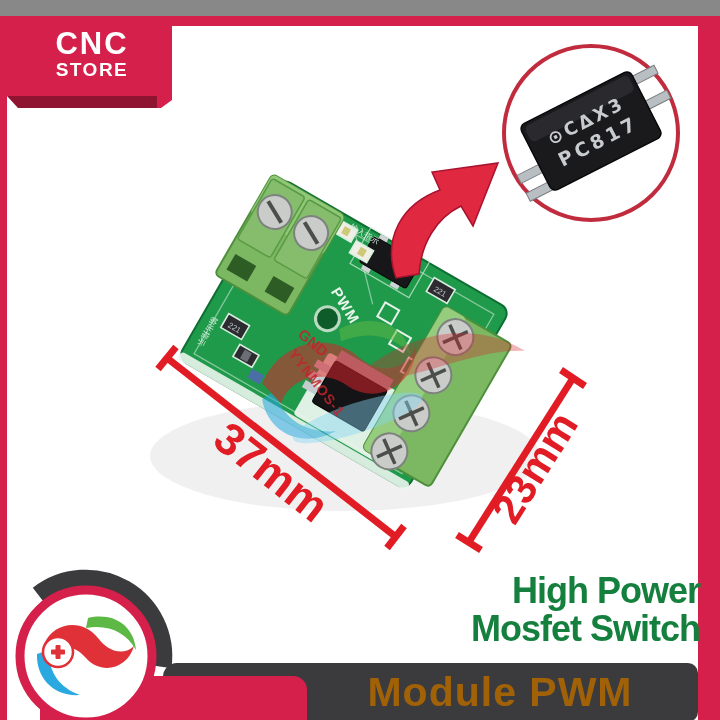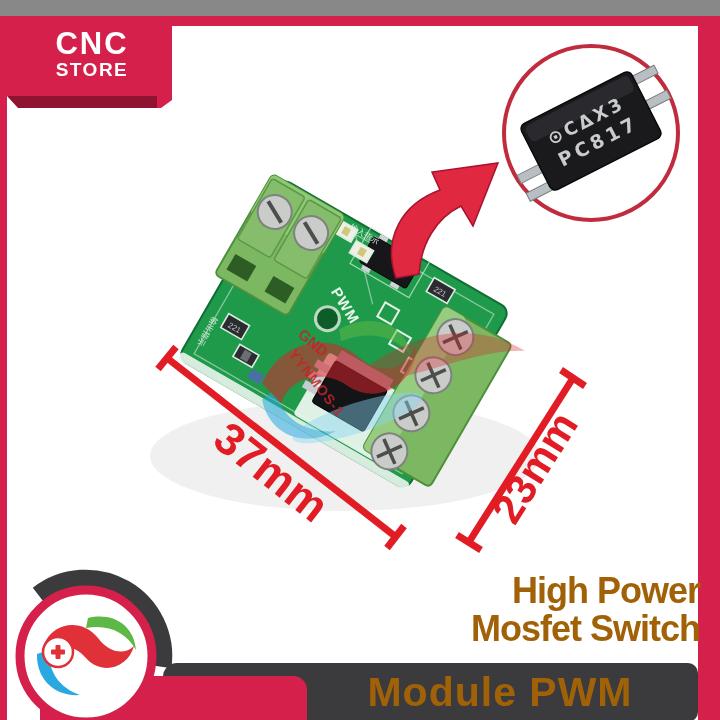--- a/index.html
+++ b/index.html
@@ -16,21 +16,21 @@
   .ribbon text{fill:#ffffff;font-weight:bold;}
   
   .opto-circle{position:absolute;left:502px;top:28px;width:178px;height:178px;border-radius:50%;
                background:#ffffff;border:4px solid #c02c3e;box-sizing:border-box;}
   .opto-circle svg{position:absolute;left:0;top:0;}
   .opto-caption{position:absolute;left:500px;top:210px;width:196px;text-align:center;
                 color:#ee2c31;font-weight:bold;font-size:27px;line-height:1.02;letter-spacing:0px;}
   
   .pcb-art{position:absolute;left:0;top:0;}
   
-  .title{position:absolute;right:20px;top:556px;text-align:right;color:#a16207;
+  .title{position:absolute;right:20px;top:556px;text-align:right;color:#15803d;
          font-weight:bold;font-size:36px;line-height:1.06;letter-spacing:-1px;}
   
   .footer-bar{position:absolute;left:163px;top:647px;width:535px;height:59px;background:#3b3b3d;
               border-radius:14px 10px 10px 14px;}
   .module-label{position:absolute;left:300px;top:647px;width:400px;height:59px;display:flex;
                 align-items:center;justify-content:center;color:#a16207;font-weight:bold;
                 font-size:41px;letter-spacing:1px;}
   .bandung-banner{position:absolute;left:40px;top:660px;width:267px;height:60px;background:#d4204a;
                   border-radius:0 14px 0 0;}
   .bandung-label{position:absolute;left:147px;top:662px;width:160px;height:45px;display:flex;

